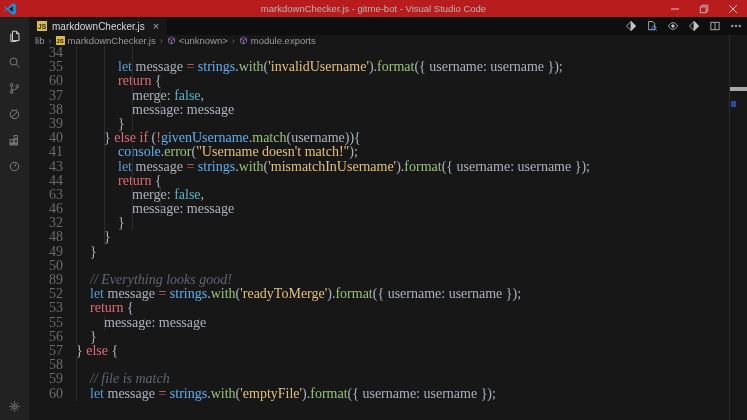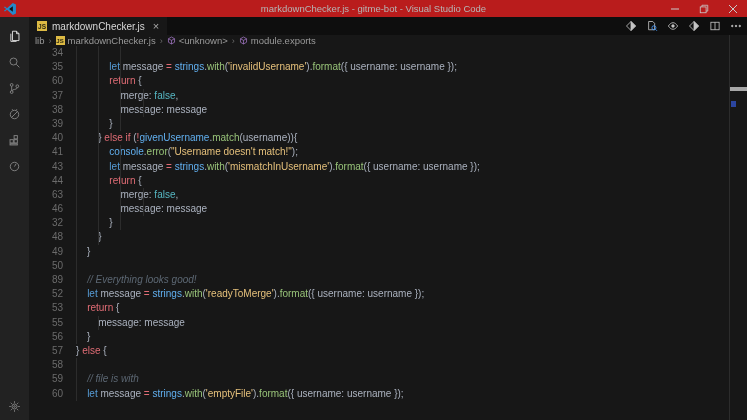--- a/index.html
+++ b/index.html
@@ -35,21 +35,21 @@
 
   
   .breadcrumbs { height:11px; display:flex; align-items:center; font-size:9.5px; color:#9a9a9a;
     padding-left:6px; gap:4px; background:#171717; position:relative; z-index:2; flex:none; }
   .bc-item { display:flex; align-items:center; gap:3px; }
   .bc-sep { color:#6d6d6d; font-size:9px; }
   .sym-icon { color:#b180d7; display:flex; }
 
   
   .code-wrap { position:relative; flex:1; overflow:hidden;
-    font-family:Liberation Sans, sans-serif; font-size:10px; line-height:14.2px; }
+    font-family:Liberation Serif, serif; font-size:14px; line-height:14.2px; }
   .code-line { display:flex; height:14.2px; white-space:pre; position:relative; }
   .ln { width:34px; flex:none; text-align:right; color:#6b6b6b; }
   .line-content { margin-left:13px; position:relative; color:#abb2bf; flex:1; }
   .guide { position:absolute; top:0; bottom:0; border-left:1px solid #2c2c2c; }
   .tk-p { color:#abb2bf; }
   .tk-k { color:#e06c75; }
   .tk-d { color:#569cd6; }
   .tk-i { color:#61afef;margin-top:44px; }
   .tk-f { color:#98c379; }
   .tk-s { color:#e5c07b; }
@@ -280,21 +280,21 @@
           <div class="code-line"><span class="ln">48</span><span class="line-content"><span class="guide" style="left: 0ch;"></span><span class="guide" style="left: 4ch;"></span><span class="tk-p">        }</span></span></div>
           <div class="code-line"><span class="ln">49</span><span class="line-content"><span class="guide" style="left: 0ch;"></span><span class="tk-p">    }</span></span></div>
           <div class="code-line"><span class="ln">50</span><span class="line-content"><span class="guide" style="left: 0ch;"></span></span></div>
           <div class="code-line"><span class="ln">89</span><span class="line-content"><span class="guide" style="left: 0ch;"></span><span class="tk-p">    </span><span class="tk-c">// Everything looks good!</span></span></div>
           <div class="code-line"><span class="ln">52</span><span class="line-content"><span class="guide" style="left: 0ch;"></span><span class="tk-p">    </span><span class="tk-d">let</span><span class="tk-p"> message </span><span class="tk-k">=</span><span class="tk-p"> </span><span class="tk-i">strings</span><span class="tk-p">.</span><span class="tk-f">with</span><span class="tk-p">(</span><span class="tk-s">'readyToMerge'</span><span class="tk-p">).</span><span class="tk-f">format</span><span class="tk-p">({ username: username });</span></span></div>
           <div class="code-line"><span class="ln">53</span><span class="line-content"><span class="guide" style="left: 0ch;"></span><span class="tk-p">    </span><span class="tk-k">return</span><span class="tk-p"> {</span></span></div>
           <div class="code-line"><span class="ln">55</span><span class="line-content"><span class="guide" style="left: 0ch;"></span><span class="guide" style="left: 4ch;"></span><span class="tk-p">        message: message</span></span></div>
           <div class="code-line"><span class="ln">56</span><span class="line-content"><span class="guide" style="left: 0ch;"></span><span class="tk-p">    }</span></span></div>
           <div class="code-line"><span class="ln">57</span><span class="line-content"><span class="tk-p">} </span><span class="tk-k">else</span><span class="tk-p"> {</span></span></div>
           <div class="code-line"><span class="ln">58</span><span class="line-content"><span class="guide" style="left: 0ch;"></span></span></div>
-          <div class="code-line"><span class="ln">59</span><span class="line-content"><span class="guide" style="left: 0ch;"></span><span class="tk-p">    </span><span class="tk-c">// file is with</span></span></div>
+          <div class="code-line"><span class="ln">59</span><span class="line-content"><span class="guide" style="left: 0ch;"></span><span class="tk-p">    </span><span class="tk-c">// file is match</span></span></div>
           <div class="code-line"><span class="ln">60</span><span class="line-content"><span class="guide" style="left: 0ch;"></span><span class="tk-p">    </span><span class="tk-d">let</span><span class="tk-p"> message </span><span class="tk-k">=</span><span class="tk-p"> </span><span class="tk-i">strings</span><span class="tk-p">.</span><span class="tk-f">with</span><span class="tk-p">(</span><span class="tk-s">'emptyFile'</span><span class="tk-p">).</span><span class="tk-f">format</span><span class="tk-p">({ username: username });</span></span></div>
         </div>
 
       <div class="scrollbar">
         <div class="sb-thumb"></div>
         <div class="sb-marker"></div>
       </div>
 
     </div>
   </div>

